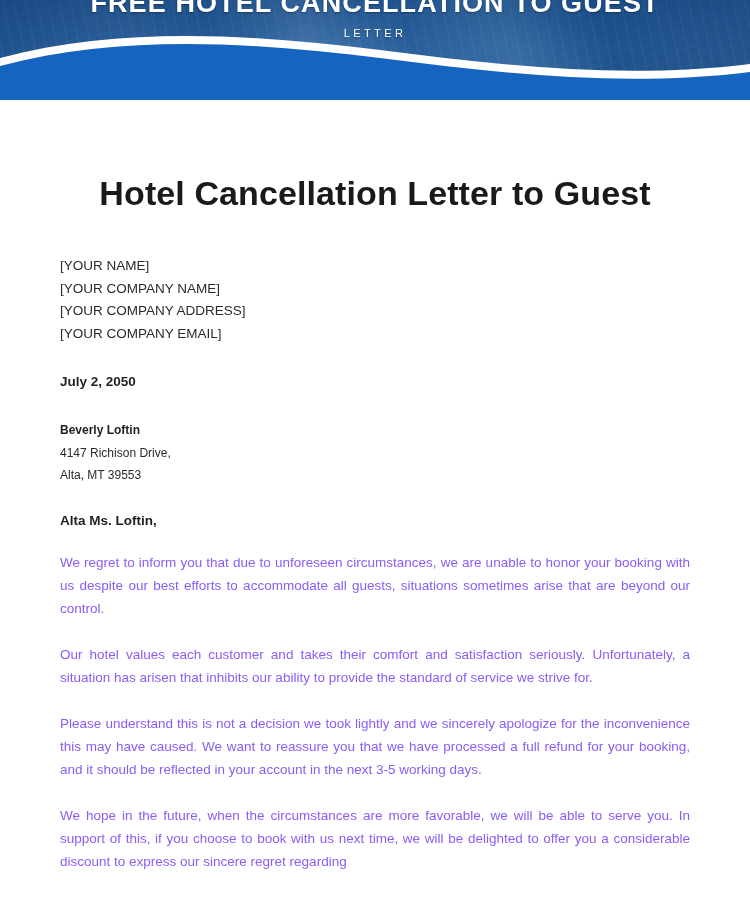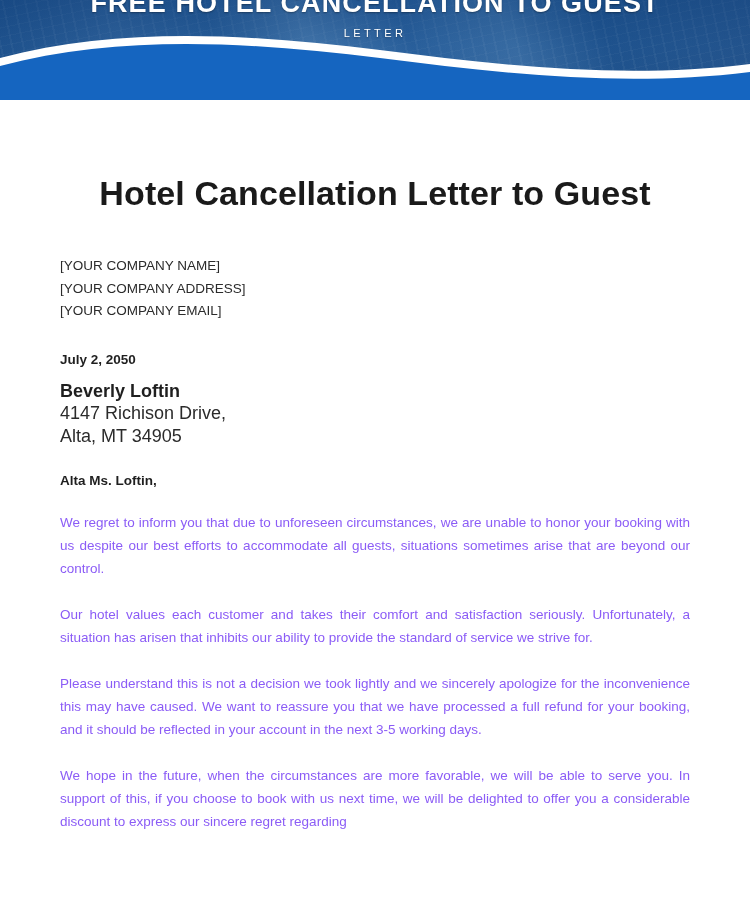--- a/index.html
+++ b/index.html
@@ -121,22 +121,22 @@
 
   .date {
     margin-top: 26px;
     font-size: 13.5px;
     font-weight: bold;
     color: #1f1f1f;
     line-height: 22px;
   }
 
   .recipient {
-    margin-top: 9px;
-    font-size: 18px;
+    margin-top: 26px;
+    font-size: 12px;
     color: #2b2b2b;
     line-height: 22.5px;
   }
   .recipient .name {
     font-weight: bold;
     color: #1f1f1f;
     display: block;
   }
   .recipient .line {
     display: block;
@@ -175,31 +175,32 @@
       <path d="M0,30 C120,-2 250,6 380,22 C500,37 620,52 750,36 L750,72 L0,72 Z" fill="#ffffff"></path>
       <path d="M0,38 C120,6 250,14 380,30 C500,45 620,60 750,44 L750,72 L0,72 Z" fill="#1565c0"></path>
     </svg>
   </div>
 
   <div class="doc">
 
     <div class="doc-title">Hotel Cancellation Letter to Guest</div>
 
     <div class="block">
+      <span class="line">[YOUR NAME]</span>
       <span class="line">[YOUR COMPANY NAME]</span>
       <span class="line">[YOUR COMPANY ADDRESS]</span>
       <span class="line">[YOUR COMPANY EMAIL]</span>
     </div>
 
     <div class="date">July 2, 2050</div>
 
     <div class="recipient">
       <span class="name">Beverly Loftin</span>
       <span class="line">4147 Richison Drive,</span>
-      <span class="line">Alta, MT 34905</span>
+      <span class="line">Alta, MT 39553</span>
     </div>
 
     <div class="salutation">Alta Ms. Loftin,</div>
 
     <div class="para">We regret to inform you that due to unforeseen circumstances, we are unable to honor your booking with us despite our best efforts to accommodate all guests, situations sometimes arise that are beyond our control.</div>
     <div class="para">Our hotel values each customer and takes their comfort and satisfaction seriously. Unfortunately, a situation has arisen that inhibits our ability to provide the standard of service we strive for.</div>
     <div class="para">Please understand this is not a decision we took lightly and we sincerely apologize for the inconvenience this may have caused. We want to reassure you that we have processed a full refund for your booking, and it should be reflected in your account in the next 3-5 working days.</div>
     <div class="para">We hope in the future, when the circumstances are more favorable, we will be able to serve you. In support of this, if you choose to book with us next time, we will be delighted to offer you a considerable discount to express our sincere regret regarding</div>
 
   </div>

